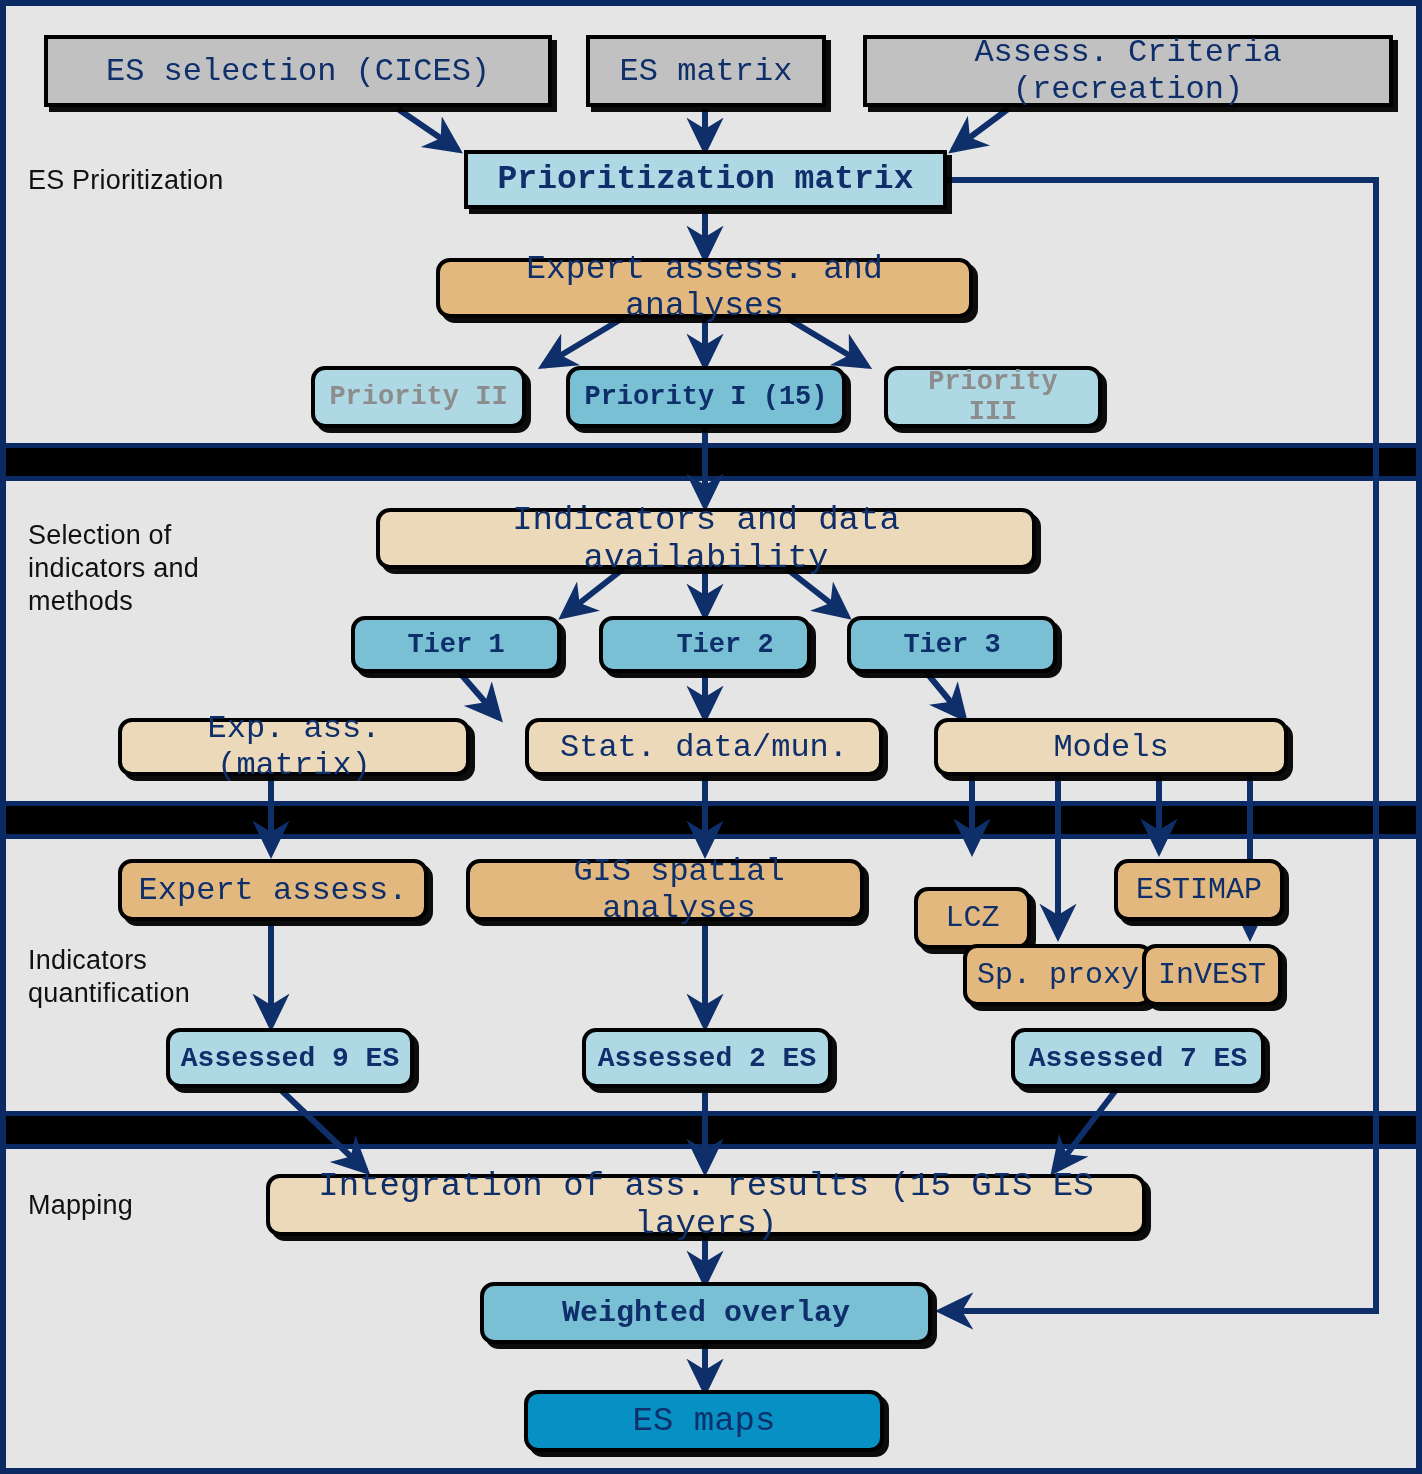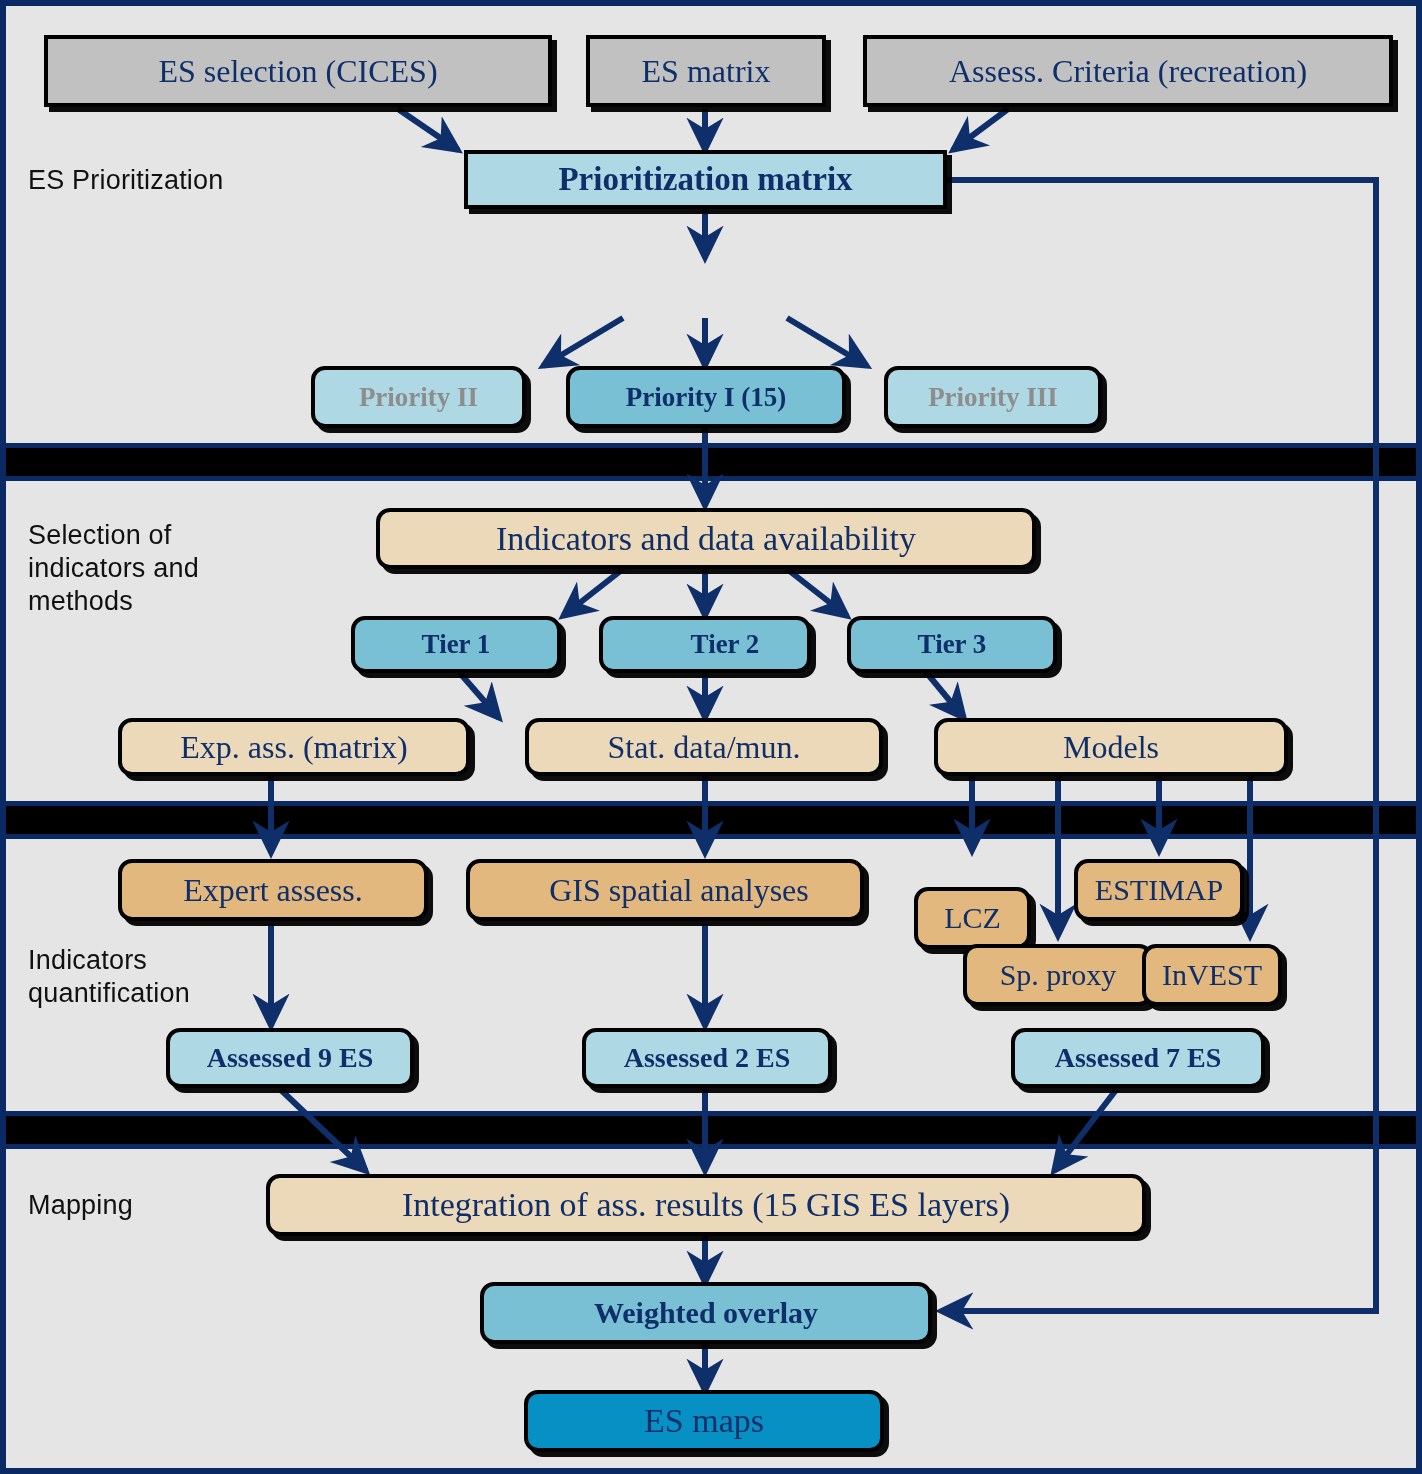--- a/index.html
+++ b/index.html
@@ -34,21 +34,21 @@
   }
   .node{
     position:absolute;
     box-sizing:border-box;
     display:flex;align-items:center;justify-content:center;
     text-align:center;
     color:#0f2f6b;
     border:4px solid #000000;
     box-shadow:5px 5px 0 0 rgba(0,0,0,0.95);
     padding:2px 8px;
-    font-family:Liberation Serif, serif;
+    font-family:Liberation Mono, monospace;
   }
   .node.sq{border-radius:0;}
   .node.rnd{border-radius:14px;}
   .node.grey{background:#c1c1c1;}
   .node.lblue{background:#aed8e4;}
   .node.mblue{background:#79c0d4;}
   .node.dblue{background:#0690c4;}
   .node.tan{background:#ecd9b9;}
   .node.tan2{background:#e2b87f;}
   .node.bold{font-weight:bold;}
@@ -128,39 +128,40 @@
   <div class="stagelabel" style="left:22px;top:938px;">Indicators
 quantification</div>
   <div class="stagelabel" style="left:22px;top:1183px;">Mapping</div>
 
   <div class="node sq grey" style="left:38px;top:29px;width:508px;height:72px;font-size:32px;">ES selection (CICES)</div>
   <div class="node sq grey" style="left:580px;top:29px;width:240px;height:72px;font-size:32px;">ES matrix</div>
   <div class="node sq grey" style="left:857px;top:29px;width:530px;height:72px;font-size:32px;">Assess. Criteria (recreation)</div>
 
   <div class="node sq lblue bold" style="left:458px;top:144px;width:483px;height:59px;font-size:33px;">Prioritization matrix</div>
 
+  <div class="node rnd tan2" style="left:430px;top:252px;width:537px;height:60px;font-size:33px;">Expert assess. and analyses</div>
 
   <div class="node rnd lblue dim" style="left:305px;top:360px;width:215px;height:62px;font-size:27px;">Priority II</div>
   <div class="node rnd mblue bold" style="left:560px;top:360px;width:280px;height:62px;font-size:27px;">Priority I (15)</div>
   <div class="node rnd lblue dim" style="left:878px;top:360px;width:218px;height:62px;font-size:27px;">Priority III</div>
 
   <div class="node rnd tan" style="left:370px;top:502px;width:660px;height:61px;font-size:34px;">Indicators and data availability</div>
 
   <div class="node rnd mblue bold" style="left:345px;top:610px;width:210px;height:57px;font-size:27px;">Tier 1</div>
   <div class="node rnd mblue bold" style="left:593px;top:610px;width:212px;height:57px;font-size:27px;padding-left:48px;">Tier 2</div>
   <div class="node rnd mblue bold" style="left:841px;top:610px;width:210px;height:57px;font-size:27px;">Tier 3</div>
 
   <div class="node rnd tan" style="left:112px;top:712px;width:352px;height:58px;font-size:32px;">Exp. ass. (matrix)</div>
   <div class="node rnd tan" style="left:928px;top:712px;width:354px;height:58px;font-size:32px;">Models</div>
   <div class="node rnd tan" style="left:519px;top:712px;width:358px;height:58px;font-size:32px;">Stat. data/mun.</div>
 
   <div class="node rnd tan2" style="left:112px;top:853px;width:310px;height:62px;font-size:32px;">Expert assess.</div>
   <div class="node rnd tan2" style="left:460px;top:853px;width:398px;height:62px;font-size:32px;padding-left:36px;">GIS spatial analyses</div>
   <div class="node rnd tan2" style="left:908px;top:873px;width:117px;height:62px;font-size:30px;margin-top:8px;">LCZ</div>
-  <div class="node rnd tan2" style="left:1068px;top:853px;width:170px;height:62px;font-size:30px;text-align:right;">ESTIMAP</div>
+  <div class="node rnd tan2" style="left:1108px;top:853px;width:170px;height:62px;font-size:30px;text-align:right;">ESTIMAP</div>
 
   <div class="node rnd tan2" style="left:957px;top:938px;width:190px;height:62px;font-size:30px;">Sp. proxy</div>
   <div class="node rnd tan2" style="left:1136px;top:938px;width:140px;height:62px;font-size:30px;">InVEST</div>
 
   <div class="node rnd lblue bold" style="left:160px;top:1022px;width:248px;height:60px;font-size:28px;">Assessed 9 ES</div>
   <div class="node rnd lblue bold" style="left:576px;top:1022px;width:250px;height:60px;font-size:28px;">Assessed 2 ES</div>
   <div class="node rnd lblue bold" style="left:1005px;top:1022px;width:254px;height:60px;font-size:28px;">Assessed 7 ES</div>
 
   <div class="node rnd tan" style="left:260px;top:1168px;width:880px;height:62px;font-size:34px;">Integration of ass. results (15 GIS ES layers)</div>
   <div class="node rnd mblue bold" style="left:474px;top:1276px;width:452px;height:62px;font-size:30px;">Weighted overlay</div>

